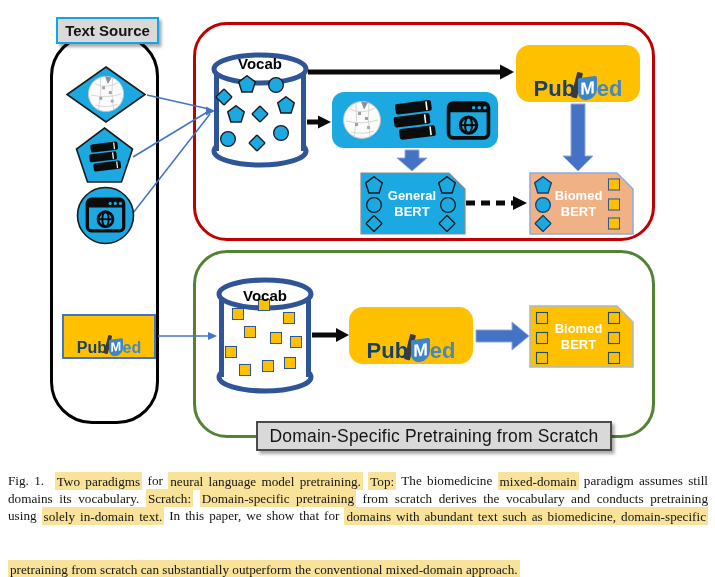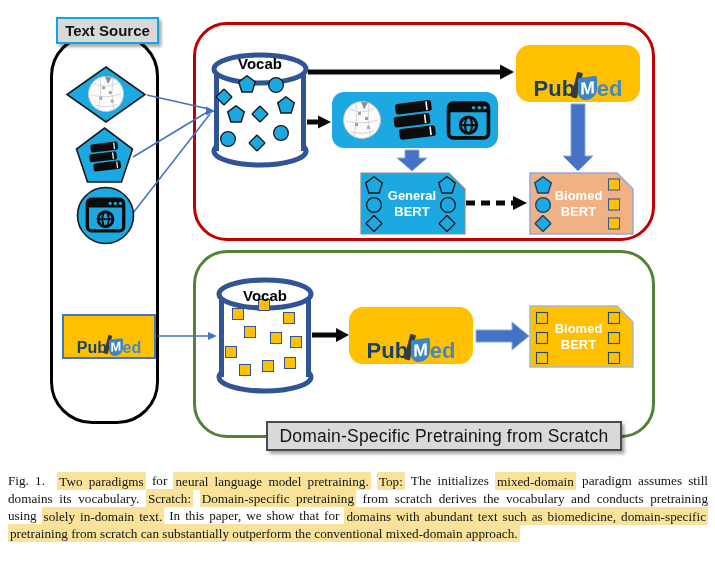--- a/index.html
+++ b/index.html
@@ -13,21 +13,21 @@
   .red-panel{left:193px;top:22px;width:462px;height:219px;border:3px solid var(--red);border-radius:34px;}
   .green-panel{left:193px;top:250px;width:462px;height:188px;border:3px solid var(--green);border-radius:34px;}
 
   
   .glabel{position:absolute;background:var(--gray_label);display:flex;align-items:center;justify-content:center;
           color:#141414;z-index:6;box-shadow:2.5px 3px 3px rgba(0,0,0,.35);}
   .ts-label{left:56px;top:17px;width:103px;height:27px;border:2px solid #0ea5e9;
             font-weight:bold;font-size:15px;}
   .title-top{left:303px;top:7px;width:236px;height:31px;border:2px solid #4a4a4a;
              font-weight:300;font-size:17.5px;letter-spacing:.2px;}
-  .title-bottom{left:266px;top:421px;width:356px;height:30px;border:2px solid #4a4a4a;
+  .title-bottom{left:256px;top:421px;width:356px;height:30px;border:2px solid #4a4a4a;
                 font-weight:300;font-size:17.5px;letter-spacing:.2px;}
 
   
   #overlay{position:absolute;left:0;top:0;z-index:2;pointer-events:none;}
   .cyl{fill:#fff;stroke:var(--navy);stroke-width:5;}
   .cyl-body{fill:#fff;stroke:none;}
   .cyl-side{stroke:var(--navy);stroke-width:5;}
   .shape-cyan{fill:var(--cyan);stroke:#1a1a1a;stroke-width:1.6;}
   .shape-cyan-navy{fill:var(--cyan);stroke:#17406B;stroke-width:1.6;}
   .sq-yellow{fill:var(--yellow);stroke:var(--navy);stroke-width:1.6;}
@@ -73,21 +73,21 @@
   
   .bert{position:absolute;z-index:3;}
   .bert svg{position:absolute;left:0;top:0;}
   .bert-label{position:absolute;inset:0;display:flex;flex-direction:column;align-items:center;justify-content:center;
               color:#fff;font-weight:bold;font-size:13px;line-height:16px;padding-right:6px;}
 
   
   #caption{position:absolute;left:8px;top:472px;width:700px;z-index:5;
            font-family:"Liberation Serif",serif;font-size:13.2px;line-height:17.5px;color:#131313;}
   .cap-line{text-align:justify;text-align-last:justify;white-space:normal;}
-  .cap-line.last{text-align-last:left;}
+  .cap-line.last{text-align-last:left;margin-top:36px;}
   .hl{background:var(--highlight);padding:1.5px 2px;border-radius:1px;}
 </style>
 </head>
 <body>
 
 <div id="stage">
 
   <div class="panel ts-rect"></div>
   <div class="panel red-panel"></div>
   <div class="panel green-panel"></div>
@@ -321,19 +321,19 @@
       <use href="#sqr" x="78.5" y="26.5" width="13" height="13" class="sq-outline"></use>
       <use href="#sqr" x="78.5" y="46.5" width="13" height="13" class="sq-outline"></use>
     </svg>
     <div class="bert-label">
       <span>Biomed</span>
       <span>BERT</span>
     </div>
   </div>
 
   <div id="caption">
-      <div class="cap-line"><span>Fig. 1.&nbsp; </span><span class="hl">Two paradigms</span><span> for </span><span class="hl">neural language model pretraining.</span><span> </span><span class="hl">Top:</span><span> The initializes </span><span class="hl">mixed-domain</span><span> paradigm assumes still</span></div>
+      <div class="cap-line"><span>Fig. 1.&nbsp; </span><span class="hl">Two paradigms</span><span> for </span><span class="hl">neural language model pretraining.</span><span> </span><span class="hl">Top:</span><span> The biomedicine </span><span class="hl">mixed-domain</span><span> paradigm assumes still</span></div>
       <div class="cap-line"><span>domains its vocabulary. </span><span class="hl">Scratch:</span><span> </span><span class="hl">Domain-specific pretraining</span><span> from scratch derives the vocabulary and conducts pretraining</span></div>
       <div class="cap-line"><span>using </span><span class="hl">solely in-domain text.</span><span> In this paper, we show that for </span><span class="hl">domains with abundant text such as biomedicine, domain-specific</span></div>
       <div class="cap-line last"><span class="hl">pretraining from scratch can substantially outperform the conventional mixed-domain approach.</span></div>
     </div>
 
 </div>
 
 </body></html>

